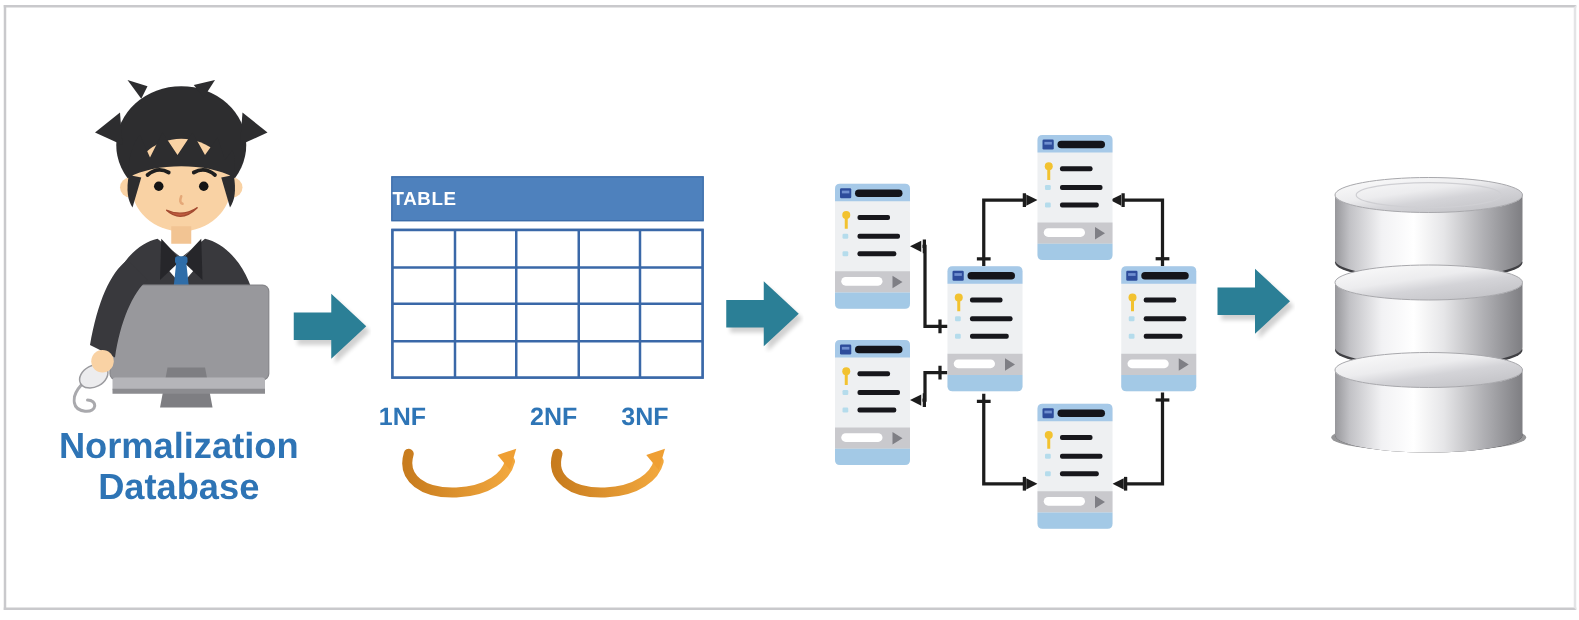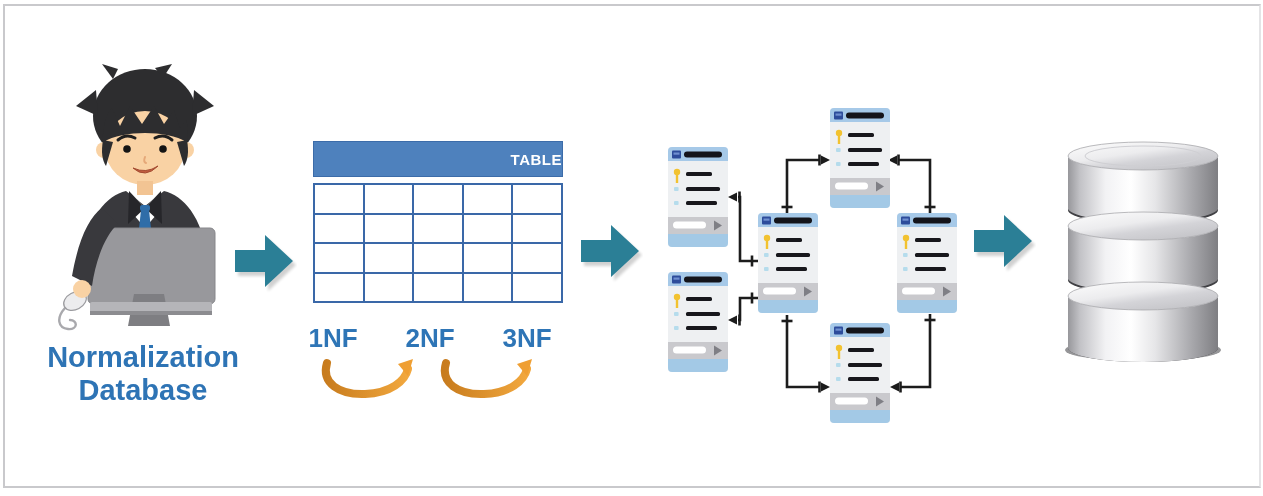--- a/index.html
+++ b/index.html
@@ -9,28 +9,28 @@
          border:2px solid #c9c9cc;border-right-color:#e4e4e6;pointer-events:none;}
   .abs{position:absolute;}
 
   
   .caption{left:28px;top:341px;width:230px;text-align:center;color:#2e74b5;
            font-size:29px;font-weight:600;line-height:1.14;}
 
   
   .tbl-header{left:313px;top:141px;width:250px;height:36px;background:#4e81bd;
               border:1px solid #3c6ca9;box-sizing:border-box;color:#fff;font-size:15px;
-              font-weight:bold;letter-spacing:.5px;display:flex;align-items:center;justify-content:flex-end;}
+              font-weight:bold;letter-spacing:.5px;display:flex;align-items:center;justify-content:flex-start;}
   .tbl-grid{left:313px;top:183px;width:250px;height:120px;background:#3a68a8;
             border:2px solid #3a68a8;box-sizing:border-box;display:grid;gap:2px;}
   .tbl-grid .cell{background:#ffffff;}
 
   
-  .nf{top:323px;width:60px;text-align:center;color:#2e75b6;font-size:26px;font-weight:600;}
-  .nf1{left:303px;} .nf2{left:400px;} .nf3{left:497px;}
+  .nf{top:323px;width:60px;text-align:left;color:#2e75b6;font-size:20px;font-weight:600;}
+  .nf1{left:303px;} .nf2{left:424px;} .nf3{left:497px;}
 
   svg{display:block;}
 </style>
 </head>
 <body>
 
 <div class="canvas">
 
   <svg class="abs" style="left:58px;top:62px;" width="168" height="280" viewBox="0 0 168 280">
     <g>

